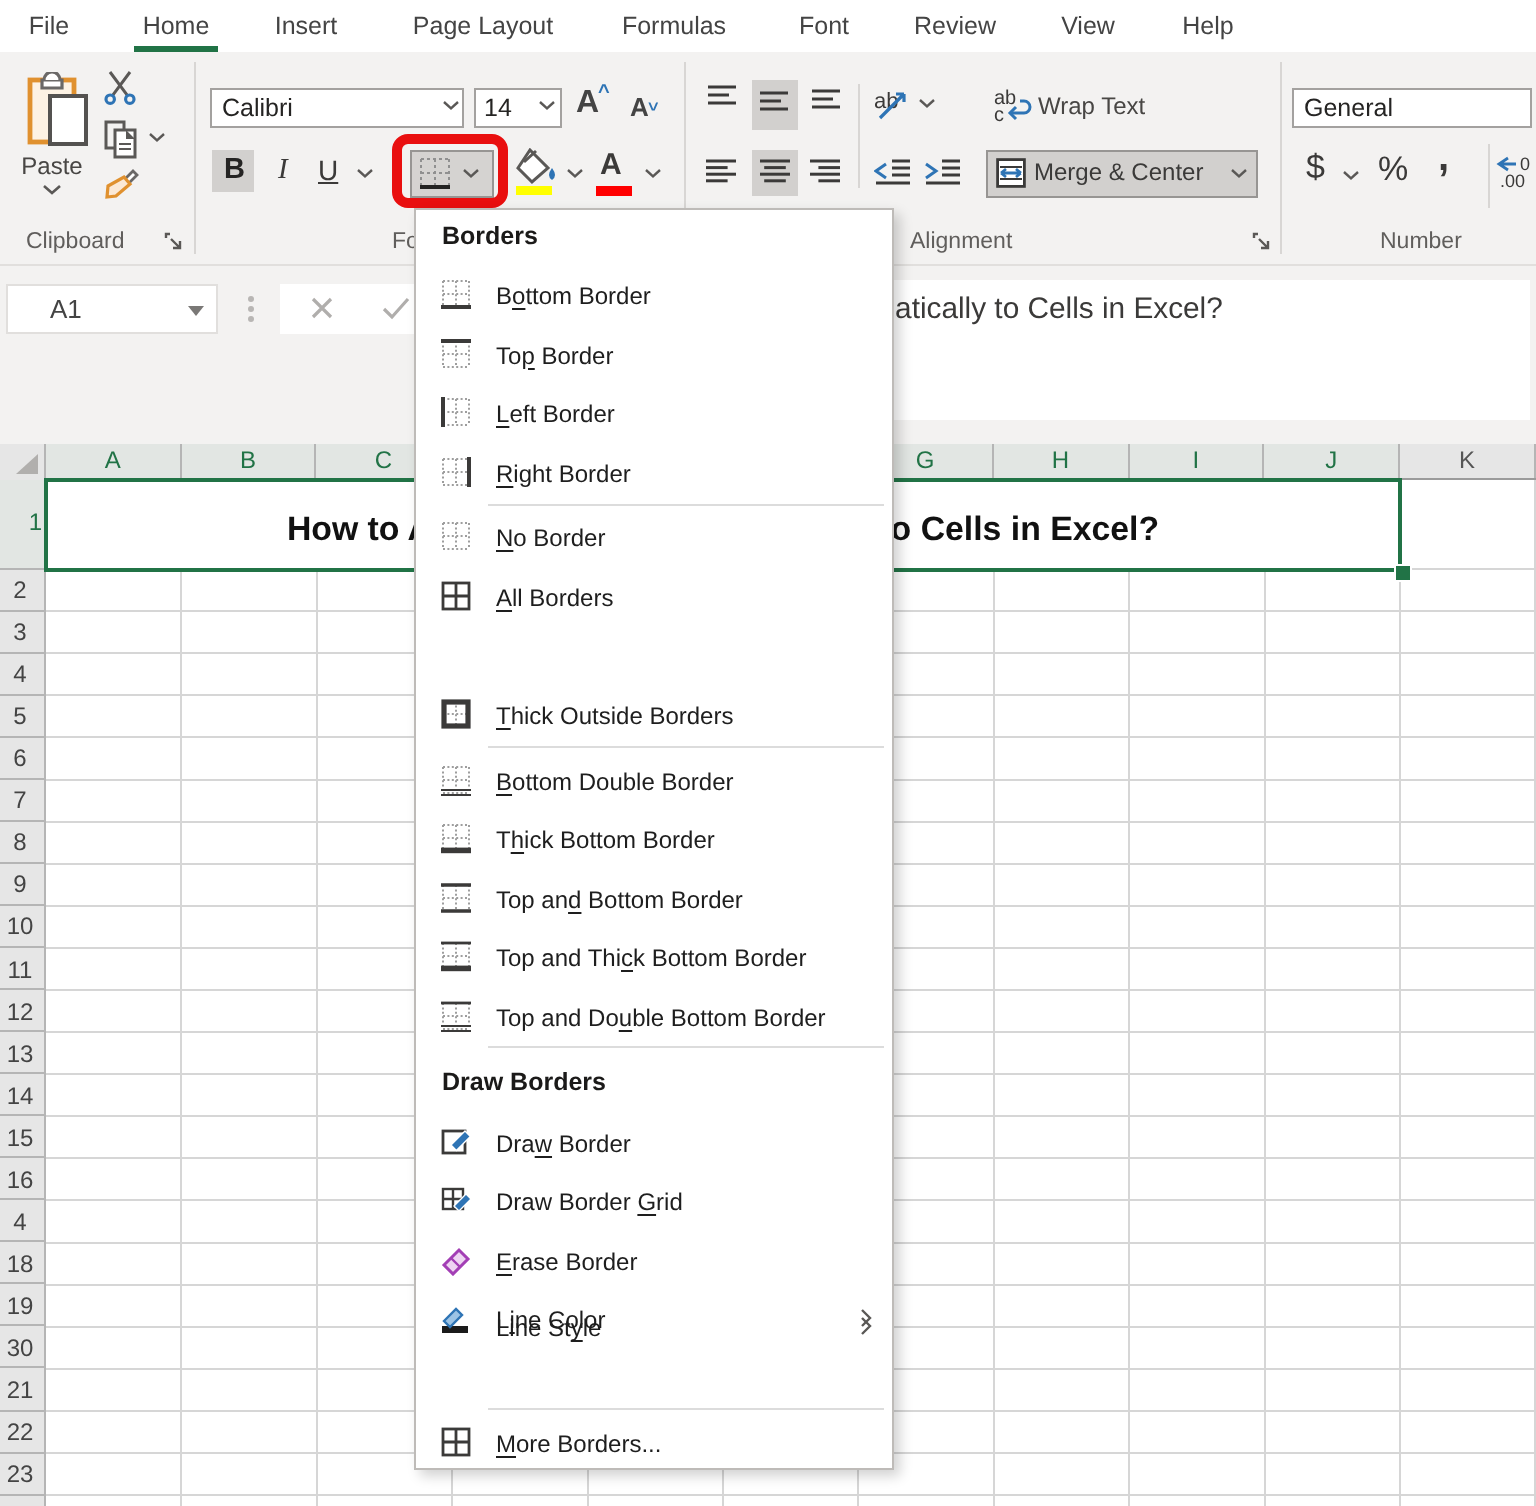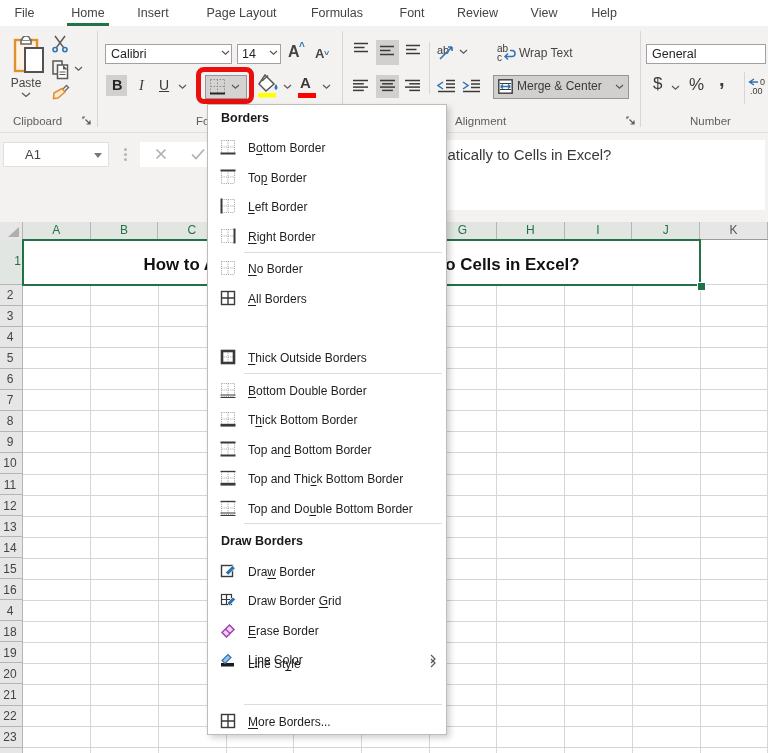--- a/index.html
+++ b/index.html
@@ -271,21 +271,21 @@
 <div class="abs" style="left:0;top:561.7px;width:20px;font-size:12px;color:#444;text-align:center;">15</div>
 <div class="abs" style="left:0;top:579.2px;width:23px;height:21.1px;background:#e6e6e6;border-bottom:1px solid #b5b5b5;box-sizing:border-box;"></div>
 <div class="abs" style="left:0;top:582.7px;width:20px;font-size:12px;color:#444;text-align:center;">16</div>
 <div class="abs" style="left:0;top:600.2px;width:23px;height:21.1px;background:#e6e6e6;border-bottom:1px solid #b5b5b5;box-sizing:border-box;"></div>
 <div class="abs" style="left:0;top:603.8px;width:20px;font-size:12px;color:#444;text-align:center;">4</div>
 <div class="abs" style="left:0;top:621.3px;width:23px;height:21.1px;background:#e6e6e6;border-bottom:1px solid #b5b5b5;box-sizing:border-box;"></div>
 <div class="abs" style="left:0;top:624.8px;width:20px;font-size:12px;color:#444;text-align:center;">18</div>
 <div class="abs" style="left:0;top:642.4px;width:23px;height:21.1px;background:#e6e6e6;border-bottom:1px solid #b5b5b5;box-sizing:border-box;"></div>
 <div class="abs" style="left:0;top:645.9px;width:20px;font-size:12px;color:#444;text-align:center;">19</div>
 <div class="abs" style="left:0;top:663.4px;width:23px;height:21.1px;background:#e6e6e6;border-bottom:1px solid #b5b5b5;box-sizing:border-box;"></div>
-<div class="abs" style="left:0;top:666.9px;width:20px;font-size:12px;color:#444;text-align:center;">20</div>
+<div class="abs" style="left:0;top:666.9px;width:20px;font-size:12px;color:#444;text-align:center;">30</div>
 <div class="abs" style="left:0;top:684.5px;width:23px;height:21.1px;background:#e6e6e6;border-bottom:1px solid #b5b5b5;box-sizing:border-box;"></div>
 <div class="abs" style="left:0;top:688.0px;width:20px;font-size:12px;color:#444;text-align:center;">21</div>
 <div class="abs" style="left:0;top:705.5px;width:23px;height:21.1px;background:#e6e6e6;border-bottom:1px solid #b5b5b5;box-sizing:border-box;"></div>
 <div class="abs" style="left:0;top:709.0px;width:20px;font-size:12px;color:#444;text-align:center;">22</div>
 <div class="abs" style="left:0;top:726.5px;width:23px;height:21.1px;background:#e6e6e6;border-bottom:1px solid #b5b5b5;box-sizing:border-box;"></div>
 <div class="abs" style="left:0;top:730.1px;width:20px;font-size:12px;color:#444;text-align:center;">23</div>
 <div class="abs" style="left:0;top:747.6px;width:23px;height:21.1px;background:#e6e6e6;border-bottom:1px solid #b5b5b5;box-sizing:border-box;"></div>
 <div class="abs" style="left:22px;top:222px;width:1px;height:531px;background:#b5b5b5;"></div>
 <div class="abs" style="left:0;top:0;width:768px;height:753px;pointer-events:none;">
       <svg class="abs" style="left:0;top:0;" width="768" height="753" viewBox="0 0 768 753" shape-rendering="crispEdges">

